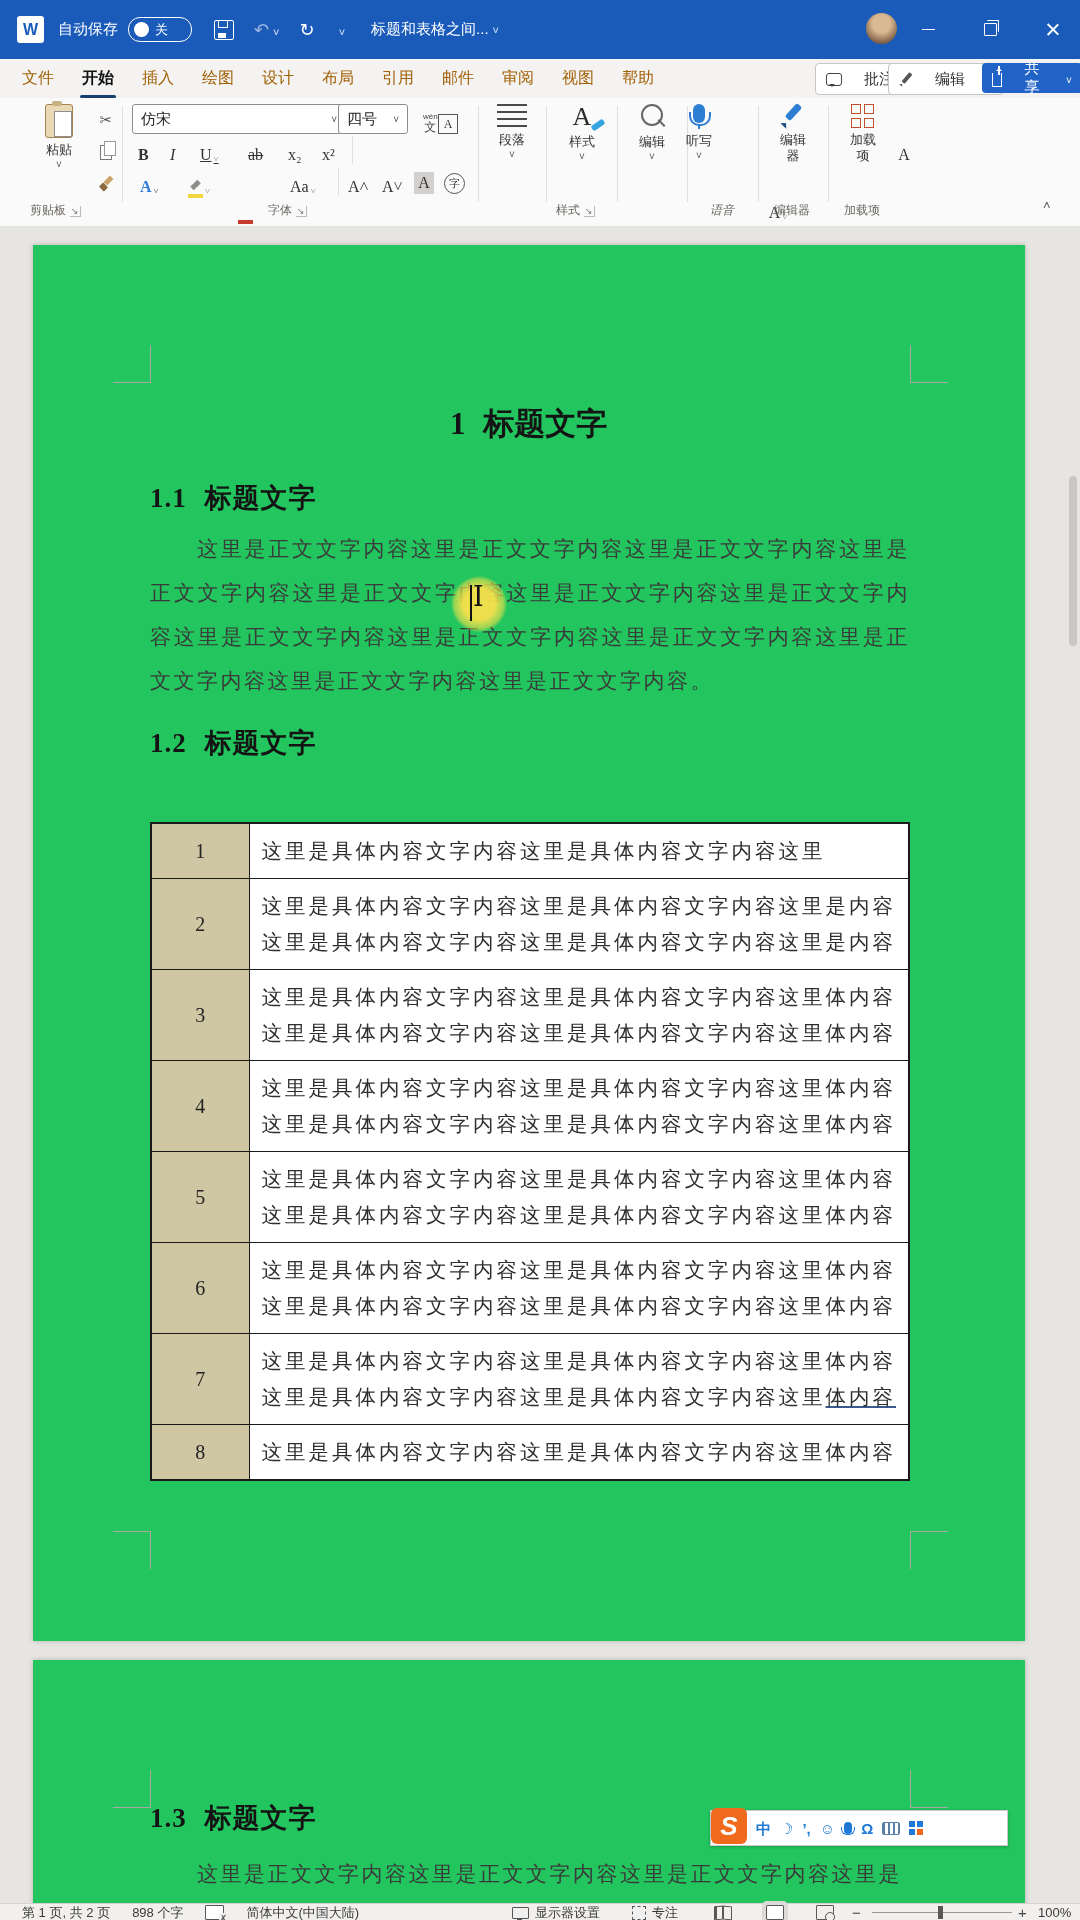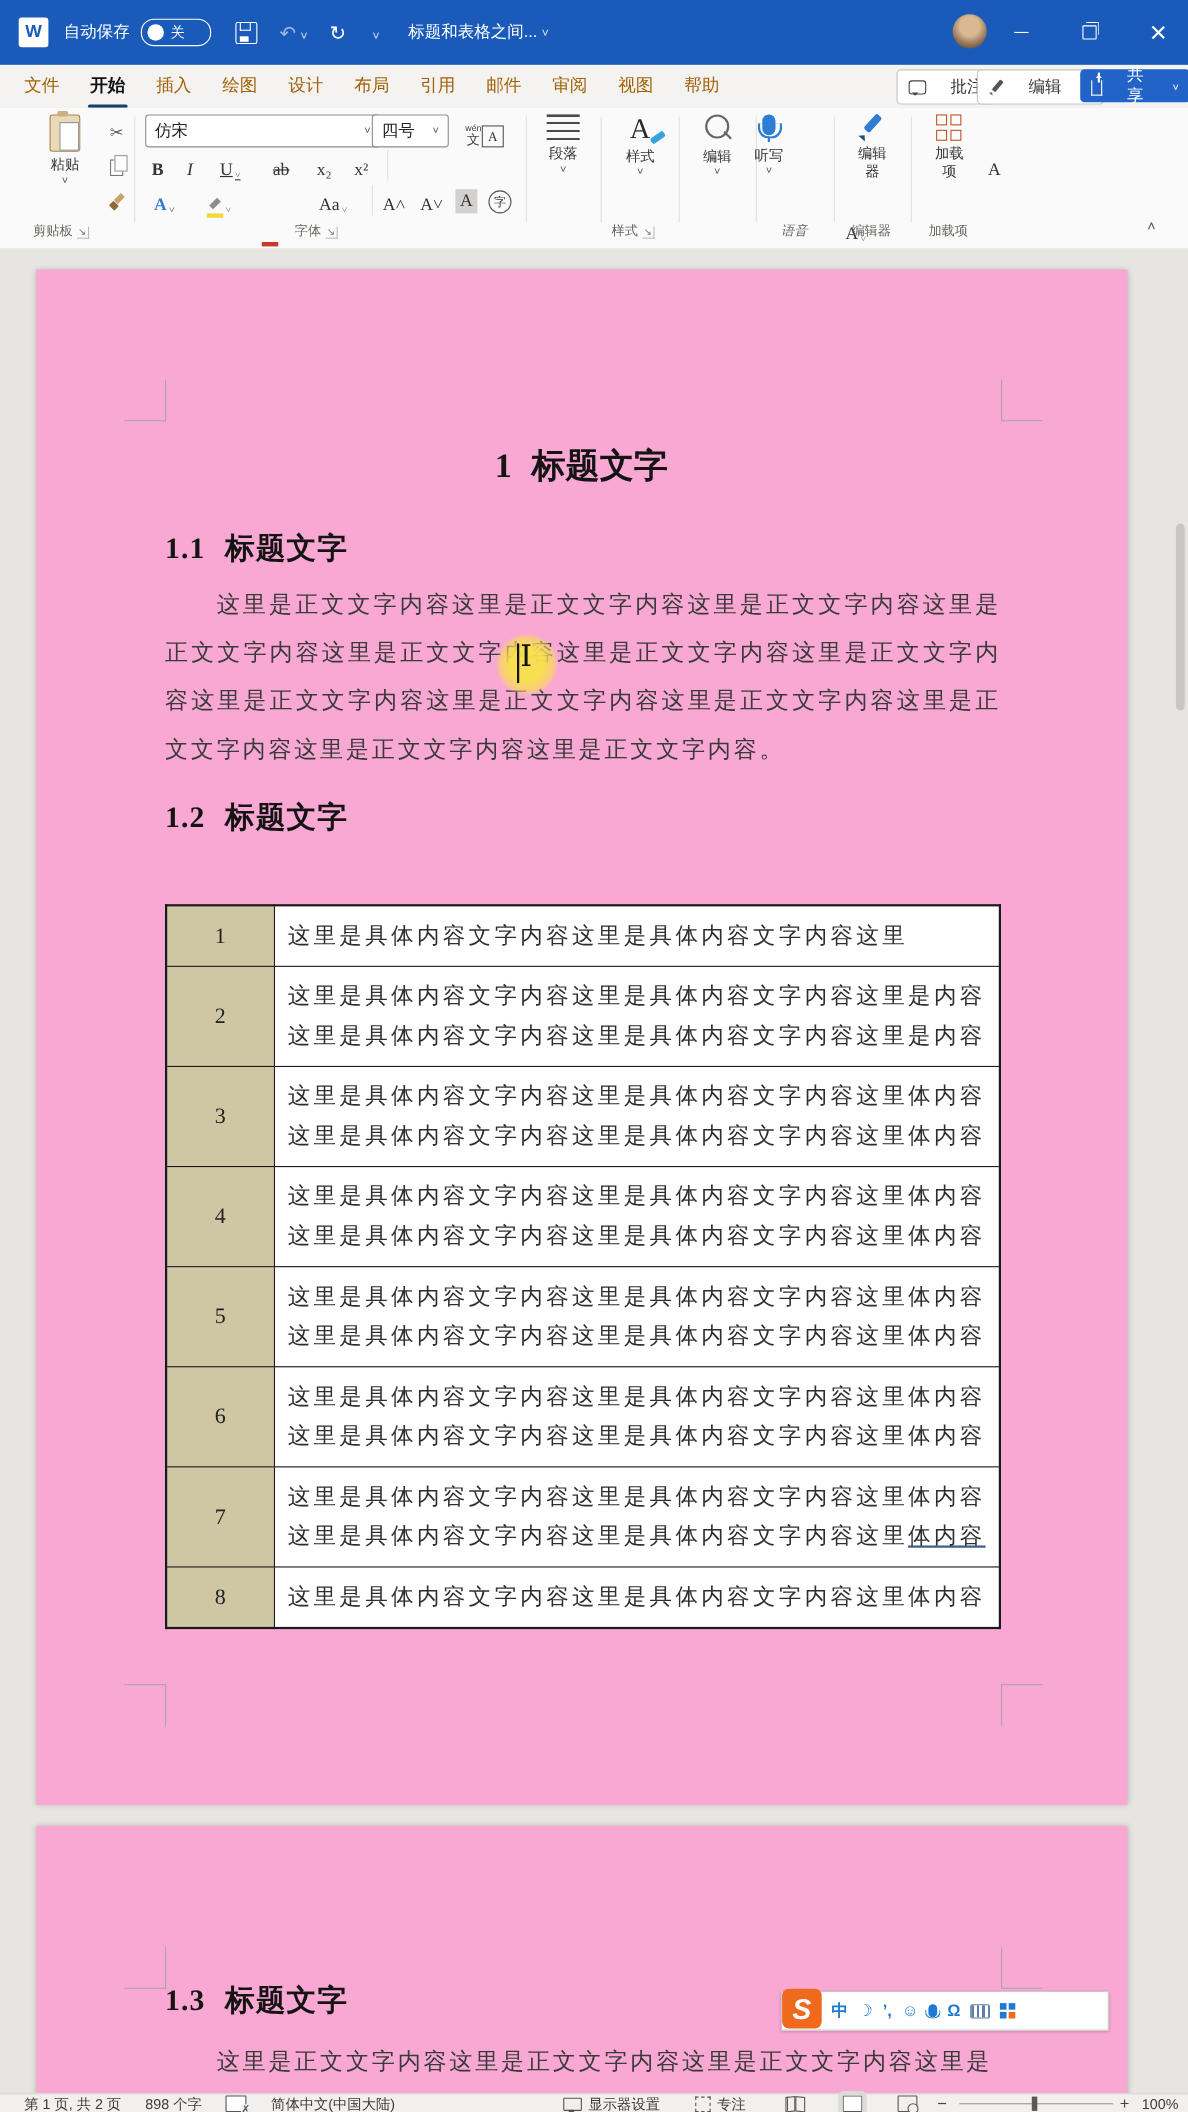--- a/index.html
+++ b/index.html
@@ -95,21 +95,21 @@
   .mic-ic::before{content:"";position:absolute;left:-4px;top:8px;width:18px;height:12px;border:2px solid #2d7dd2;border-top:none;border-radius:0 0 10px 10px;}
   .mic-ic::after{content:"";position:absolute;left:5px;top:20px;width:2px;height:5px;background:#2d7dd2;}
   .pencil-ic{width:24px;height:24px;position:relative;}
   .pencil-ic::before{content:"";position:absolute;left:9px;top:-1px;width:7px;height:18px;background:#2d7dd2;transform:rotate(42deg);border-radius:2px;}
   .pencil-ic::after{content:"";position:absolute;left:1px;top:15px;border:4px solid transparent;border-bottom-color:#1b4f86;transform:rotate(42deg);}
   .grid-ic{width:24px;height:24px;display:grid;grid-template-columns:10px 10px;grid-gap:3px;}
   .grid-ic i{width:10px;height:10px;border:1.7px solid #c0522c;box-sizing:border-box;}
   .collapse{position:absolute;left:1043px;top:100px;font-size:13px;color:#555;}
   
   #docarea{left:0;top:226px;width:1080px;height:1677px;background:#e7e5e2;overflow:hidden;}
-  .page{position:absolute;left:33px;width:992px;background:#f9a8d4;box-shadow:0 0 5px rgba(0,0,0,.22);}
+  .page{position:absolute;left:33px;width:992px;background:#22c55e;box-shadow:0 0 5px rgba(0,0,0,.22);}
   #page1{top:19px;height:1396px;}
   #page2{top:1434px;height:400px;}
   .docfont{font-family:"Liberation Serif","DejaVu Serif",serif;}
   .h1{position:absolute;left:0;width:991px;text-align:center;font-size:31px;font-weight:bold;color:#141414;word-spacing:10px;}
   .h2{position:absolute;left:117px;font-size:27px;font-weight:bold;color:#141414;word-spacing:10px;letter-spacing:1px;}
   .bodytxt{position:absolute;left:117px;width:760px;font-size:21px;line-height:44px;letter-spacing:2.5px;color:#3a3a3a;text-align:justify;word-break:break-all;text-indent:47px;}
   .cropmark{position:absolute;width:37px;height:37px;}
   .cm-tl{border-right:1px solid #a9a7a4;border-bottom:1px solid #a9a7a4;}
   .cm-tr{border-left:1px solid #a9a7a4;border-bottom:1px solid #a9a7a4;}
   .cm-bl{border-right:1px solid #a9a7a4;border-top:1px solid #a9a7a4;}

